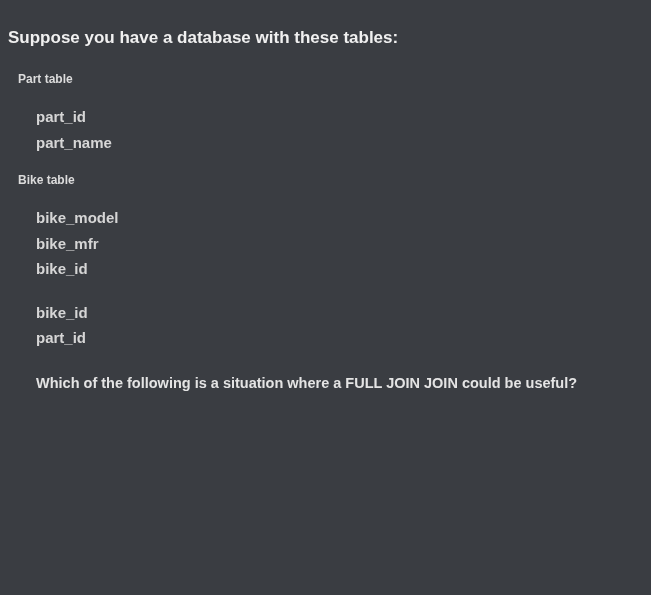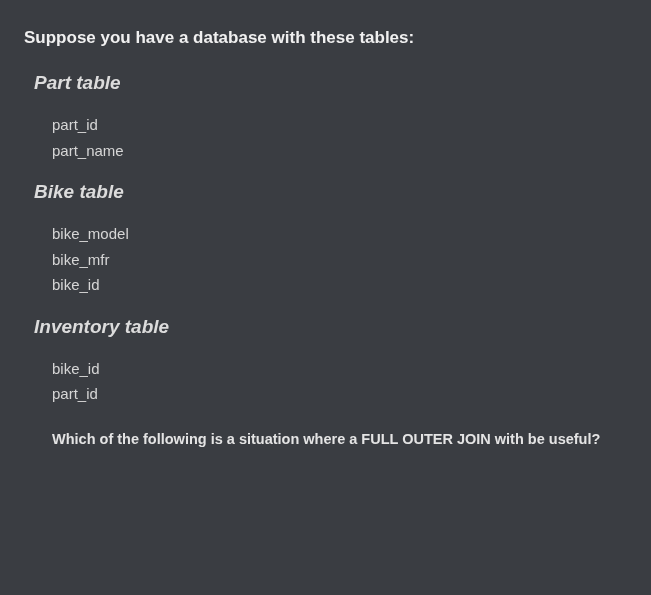--- a/index.html
+++ b/index.html
@@ -6,45 +6,44 @@
       margin: 0;
       padding: 0;
       width: 651px;
       height: 595px;
       background: #3a3d42;
       font-family: Arial, Helvetica, sans-serif;
       color: #e8e8e8;
       overflow: hidden;
     }
     .content {
-      padding: 28px 12px 20px 24px;
+      padding: 28px 12px 20px 8px;
       box-sizing: border-box;
     }
     .intro {
       font-size: 17px;
       font-weight: bold;
       color: #f0f0f0;
       margin-bottom: 24px;
     }
     .table-name {
-      font-size: 19px;
+      font-size: 12px;
       font-weight: bold;
       color: #dcdcdc;
       margin-top: 18px;
       margin-bottom: 18px;
       margin-left: 10px;
-      font-style: italic;
     }
     .col-list {
       margin-left: 28px;
       margin-bottom: 18px;
     }
     .col-item {
       font-size: 15px;
-      font-weight: normal;
+      font-weight: bold;
       color: #d6d6d6;
       line-height: 1.7;
     }
     .question {
       font-size: 14.5px;
       font-weight: bold;
       color: #e4e4e4;
       margin-top: 22px;
       margin-left: 28px;
       padding-right: 20px;
@@ -64,21 +63,20 @@
     <div class="col-item">part_name</div>
   </div>
 
   <div class="table-name">Bike table</div>
   <div class="col-list">
     <div class="col-item">bike_model</div>
     <div class="col-item">bike_mfr</div>
     <div class="col-item">bike_id</div>
   </div>
 
-  <div class="table-name">Inventory table</div>
   <div class="col-list">
     <div class="col-item">bike_id</div>
     <div class="col-item">part_id</div>
   </div>
 
-  <div class="question">Which of the following is a situation where a FULL OUTER JOIN with be useful?</div>
+  <div class="question">Which of the following is a situation where a FULL JOIN JOIN could be useful?</div>
 
 </div>
 
 </body></html>

